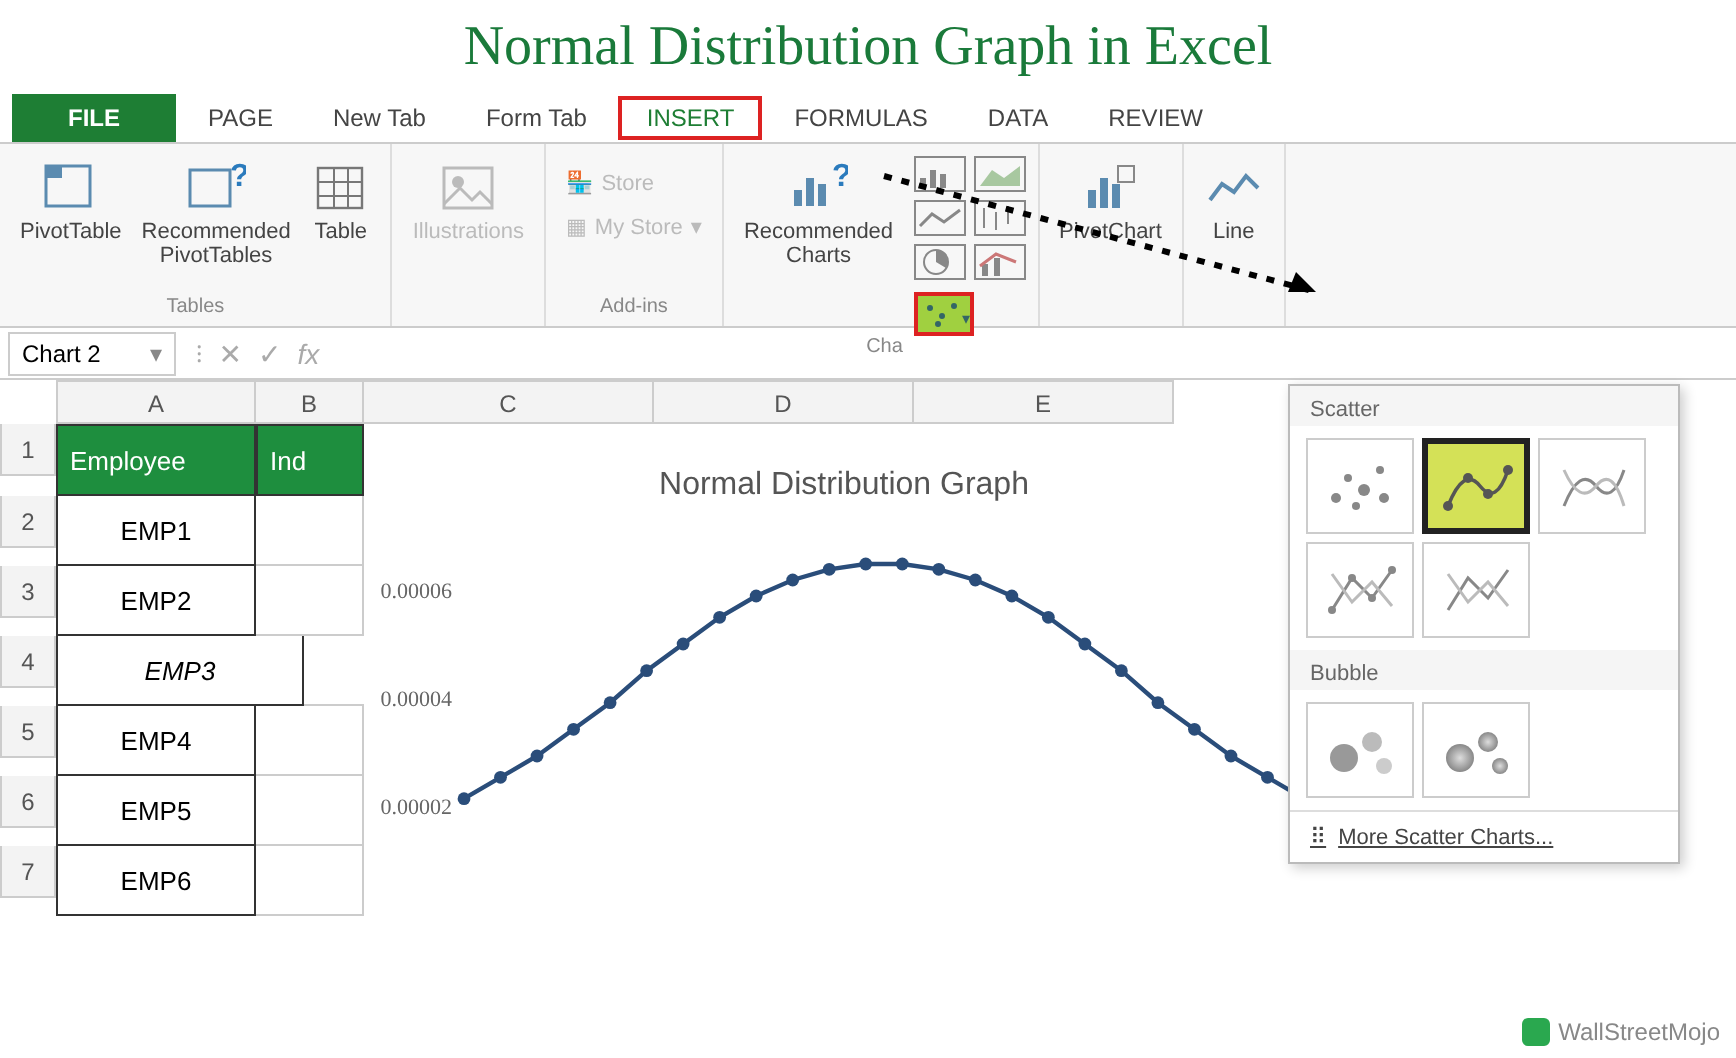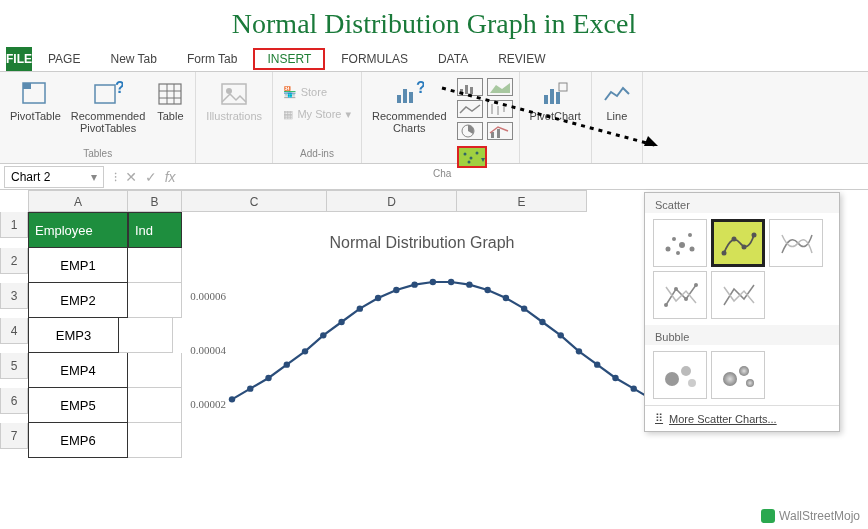--- a/index.html
+++ b/index.html
@@ -2,39 +2,39 @@
 <html><head>
 <meta charset="utf-8">
 <style>
   * { box-sizing: border-box; margin: 0; padding: 0; }
   body { font-family: "Segoe UI", Tahoma, sans-serif; font-size: 12px; background: #fff; width: 868px; height: 529px; overflow: hidden; position: relative; }
   
   .page-title { text-align: center; color: #1a7a3a; font-size: 28px; font-weight: 500; padding: 8px 0 6px; font-family: Georgia, serif; }
   
   .ribbon-tabs { display: flex; align-items: center; border-bottom: 1px solid #ccc; height: 26px; padding-left: 6px; gap: 2px; }
   .ribbon-tab { padding: 4px 14px; font-size: 12px; cursor: pointer; color: #444; }
-  .ribbon-tab.file { background: #1e7e34; color: #fff; font-weight: 600; padding: 5px 0; }
+  .ribbon-tab.file { background: #1e7e34; color: #fff; font-weight: 600; padding: 5px 28px; }
   .ribbon-tab.active { color: #1e7e34; border: 2px solid #d22; padding: 2px 12px; }
   
   .ribbon-body { display: flex; border-bottom: 1px solid #ccc; height: 92px; background: #f7f7f7; }
   .ribbon-group { border-right: 1px solid #ddd; padding: 4px 10px 2px; display: flex; flex-direction: column; justify-content: space-between; align-items: center; }
   .ribbon-group-items { display: flex; gap: 10px; align-items: flex-start; flex: 1; }
   .ribbon-item { display: flex; flex-direction: column; align-items: center; gap: 2px; cursor: pointer; font-size: 11px; color: #444; text-align: center; line-height: 1.1; padding-top: 4px; }
   .ribbon-item.small { flex-direction: row; gap: 4px; font-size: 11px; color: #999; }
   .ribbon-item.disabled { color: #bbb; }
   .ribbon-group-label { font-size: 10px; color: #888; text-align: center; padding-bottom: 2px; }
   .icon-box { width: 30px; height: 28px; display: flex; align-items: center; justify-content: center; }
   .chart-minis { display: grid; grid-template-columns: repeat(2, 26px); grid-auto-rows: 20px; gap: 2px 4px; }
   .chart-mini { width: 26px; height: 18px; border: 1px solid #888; position: relative; cursor: pointer; }
   .scatter-highlight { background: #a0d040; border: 2px solid #d22; width: 30px; height: 22px; }
   
   .arrow-line { position: absolute; top: 82px; left: 436px; width: 230px; height: 70px; pointer-events: none; }
   
   .namebox-row { display: flex; align-items: center; height: 26px; border-bottom: 1px solid #ccc; background: #fff; }
-  .namebox { border: 1px solid #ccc; width: 100px; height: 22px; margin-left: 4px; padding: 2px 6px; display: flex; align-items: center; justify-content: space-between; }
+  .namebox { border: 1px solid #ccc; width: 84px; height: 22px; margin-left: 4px; padding: 2px 6px; display: flex; align-items: center; justify-content: space-between; }
   .fx-area { display: flex; align-items: center; gap: 8px; margin-left: 10px; color: #aaa; }
   .fx-btn { color: #aaa; cursor: pointer; font-size: 14px; }
   .col-headers { display: flex; margin-left: 28px; }
   .col-header { border: 1px solid #ccc; border-left: none; background: #f3f3f3; text-align: center; font-size: 12px; color: #555; }
   .col-header:first-child { border-left: 1px solid #ccc; }
   .grid-body { position: relative; }
   .row { display: flex; }
   .row-header { width: 28px; border: 1px solid #ccc; border-top: none; background: #f3f3f3; text-align: center; font-size: 12px; color: #555; display: flex; align-items: center; justify-content: center; }
   .cell { border-right: 1px solid #ccc; border-bottom: 1px solid #ccc; padding: 17px 6px; height: 26px; display: flex; align-items: center; font-size: 13px; }
   .cell.header-cell { background: #1e8e3e; color: #fff; font-weight: 500; border: 1px solid #333; }
@@ -281,21 +281,21 @@
       <div class="cell data" style="width: 100px;">EMP1</div>
       <div class="cell" style="width: 54px; border-left: none;"></div>
     </div>
     <div class="row">
       <div class="row-header" style="height: 26px;">3</div>
       <div class="cell data" style="width: 100px;">EMP2</div>
       <div class="cell" style="width: 54px; border-left: none;"></div>
     </div>
     <div class="row">
       <div class="row-header" style="height: 26px;">4</div>
-      <div class="cell data" style="width: 91px;">EMP3</div>
+      <div class="cell data" style="width: 124px; font-style: italic;">EMP3</div>
       <div class="cell" style="width: 54px; border-left: none;"></div>
     </div>
     <div class="row">
       <div class="row-header" style="height: 26px;">5</div>
       <div class="cell data" style="width: 100px;">EMP4</div>
       <div class="cell" style="width: 54px; border-left: none;"></div>
     </div>
     <div class="row">
       <div class="row-header" style="height: 26px;">6</div>
       <div class="cell data" style="width: 100px;">EMP5</div>

